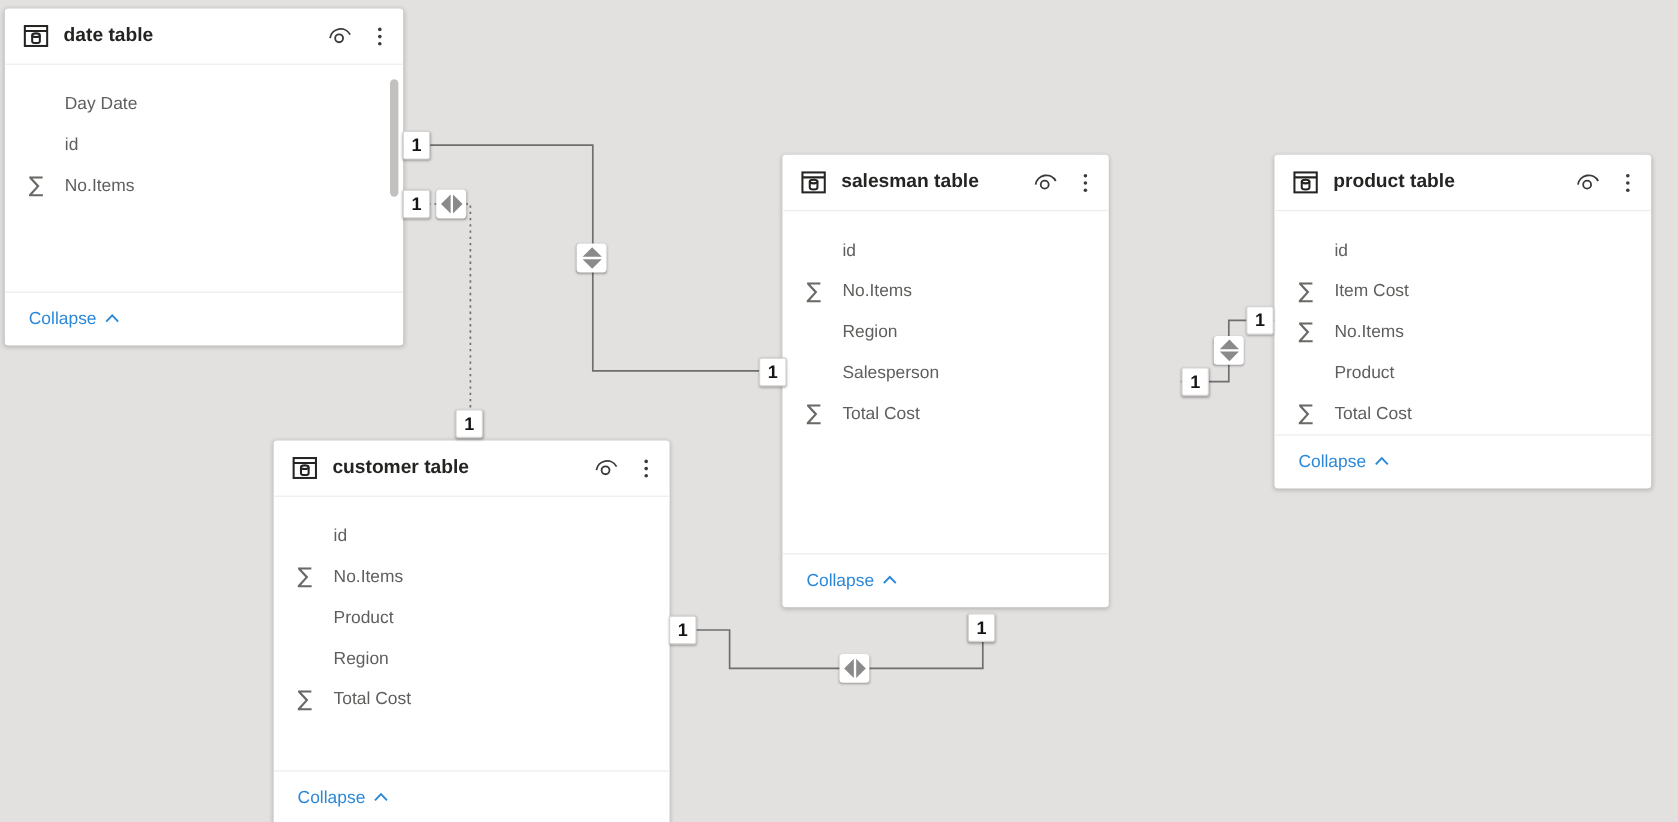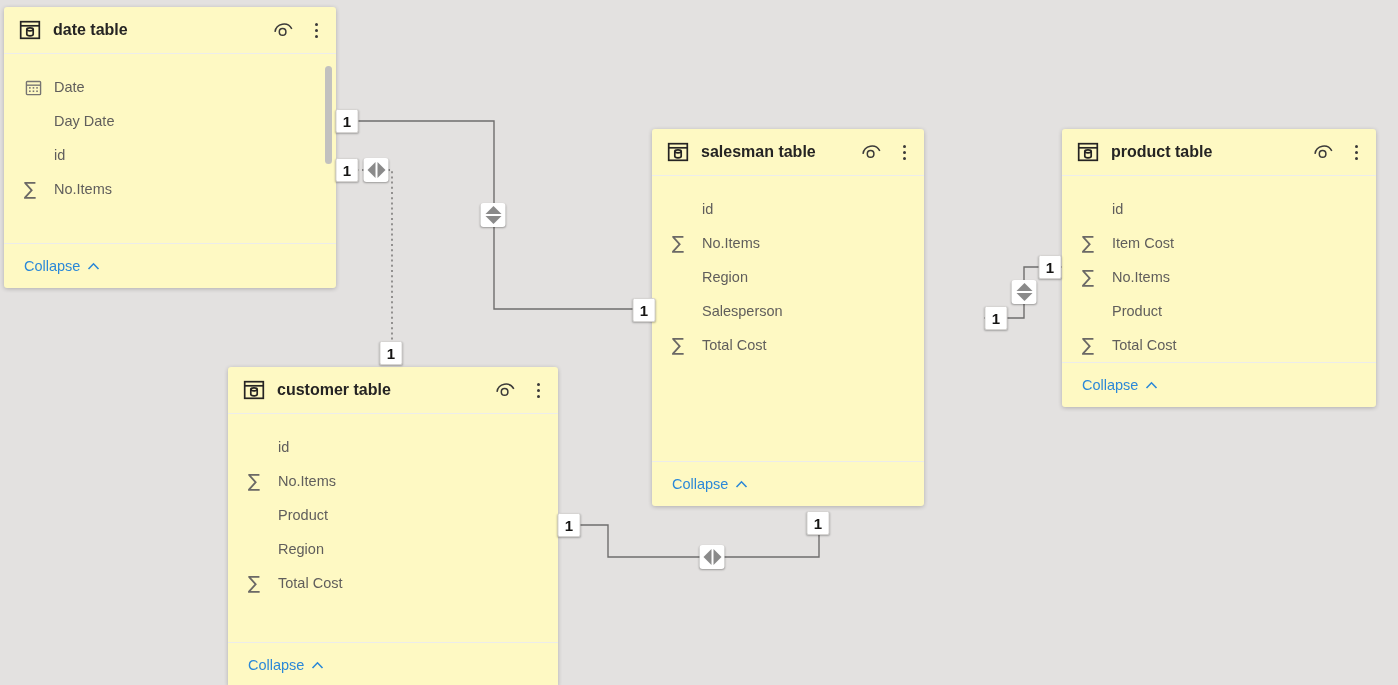--- a/index.html
+++ b/index.html
@@ -5,21 +5,21 @@
   html,body{margin:0;padding:0;background:#e3e1e0;}
   #canvas{
     position:relative;width:1398px;height:685px;background:#e3e1e0;
     overflow:hidden;font-family:"Liberation Sans",sans-serif;
   }
   #rel-svg{position:absolute;left:0;top:0;width:100%;height:100%;z-index:1;pointer-events:none;}
   .rel-line{fill:none;stroke:#6f6e6d;stroke-width:1.4;pointer-events:stroke;cursor:pointer;}
   .rel-line.dotted{stroke-dasharray:2 3.2;}
 
   .table-card{
-    position:absolute;z-index:2;background:#fef9c3;border-radius:3px;
+    position:absolute;z-index:2;background:#ffffff;border-radius:3px;
     box-shadow:0 1px 4px rgba(0,0,0,.22);display:flex;flex-direction:column;cursor:move;
   }
   .card-header{
     flex:0 0 47px;height:47px;display:flex;align-items:center;
     padding:0 14px 0 14px;border-bottom:1px solid #ededeb;box-sizing:border-box;
   }
   .tbl-icon{width:24px;height:24px;margin-right:11px;display:flex;align-items:center;justify-content:center;flex:0 0 auto;}
   .card-title{font-size:16px;font-weight:700;color:#252423;flex:1 1 auto;white-space:nowrap;overflow:hidden;}
   .header-actions{display:flex;align-items:center;gap:15px;flex:0 0 auto;}
   .eye-btn{display:flex;cursor:pointer;}
@@ -89,37 +89,20 @@
           </span>
           <span class="kebab-btn">
             <span class="kebab-dot"></span>
             <span class="kebab-dot"></span>
             <span class="kebab-dot"></span>
           </span>
         </span>
       </div>
       <div class="fields">
         <div class="field-row">
-          <span class="f-icon">
-            <svg width="19" height="19" viewBox="0 0 18 18" fill="none" stroke="#767472" stroke-width="1.3">
-              <rect x="2.3" y="3.3" width="13.4" height="12.4" rx="0.8"></rect>
-              <line x1="2.3" y1="6.8" x2="15.7" y2="6.8"></line>
-              <g fill="#767472" stroke="none">
-                <rect x="4.8" y="8.6" width="1.5" height="1.5"></rect>
-                <rect x="8.2" y="8.6" width="1.5" height="1.5"></rect>
-                <rect x="11.6" y="8.6" width="1.5" height="1.5"></rect>
-                <rect x="4.8" y="11.8" width="1.5" height="1.5"></rect>
-                <rect x="8.2" y="11.8" width="1.5" height="1.5"></rect>
-                <rect x="11.6" y="11.8" width="1.5" height="1.5"></rect>
-              </g>
-            </svg>
-          </span>
-          <span class="f-label">Date</span>
-        </div>
-        <div class="field-row">
           <span class="f-icon"></span>
           <span class="f-label">Day Date</span>
         </div>
         <div class="field-row">
           <span class="f-icon"></span>
           <span class="f-label">id</span>
         </div>
         <div class="field-row">
           <span class="f-icon">
             <span class="sigma">∑</span>

